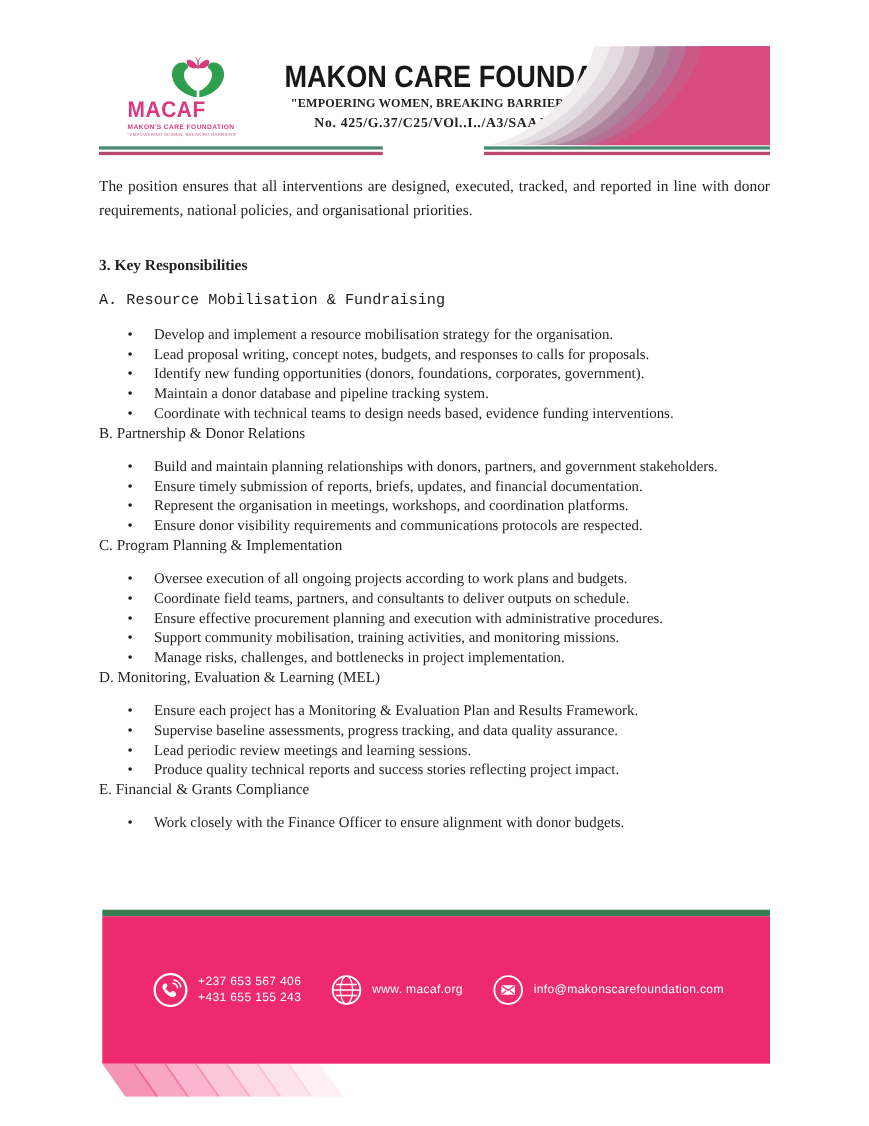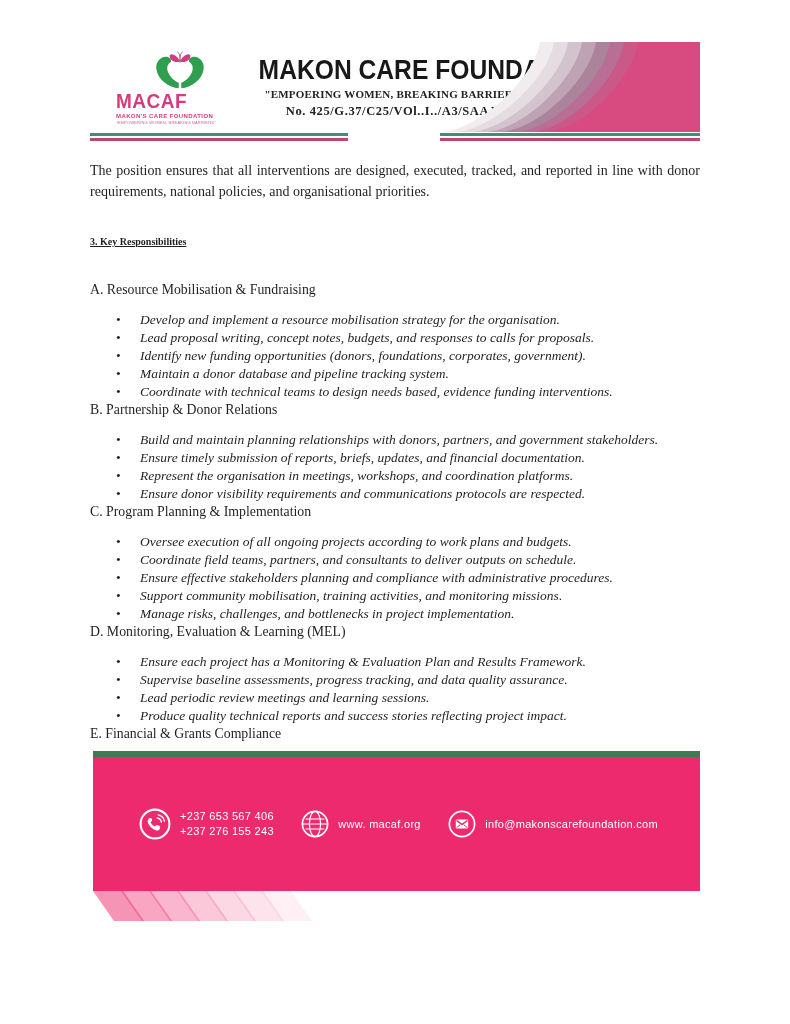--- a/index.html
+++ b/index.html
@@ -34,29 +34,29 @@
   .refno{font-weight:700;font-size:12.5px;margin-top:4px;letter-spacing:.6px;color:#222;}
   .deco{position:absolute;left:440px;top:42px;width:260px;height:90px;pointer-events:none;}
   .rule{position:absolute;top:133px;}
   .rule .g{height:3px;background:var(--line-green);margin-bottom:2px;}
   .rule .p{height:3px;background:var(--line-pink);}
   .rule-left{left:90px;width:258px;}
   .rule-right{left:440px;width:260px;}
   
   main{position:absolute;left:90px;top:143px;width:610px;}
   .intro{margin:17px 0 0;font-size:14px;line-height:21px;text-align:justify;font-family:Liberation Serif, serif;}
-  .kr-heading{margin:31px 0 0;font-size:10px;font-weight:700;line-height:18px;text-decoration:underline;}
+  .kr-heading{margin:31px 0 0;font-size:14px;font-weight:700;line-height:18px;}
   .section-label{margin-top:0;font-size:13.8px;line-height:18px;}
-  .section:first-child .section-label{margin-top:30px;}
+  .section:first-child .section-label{margin-top:14px;font-family:Liberation Mono, monospace;}
   .bullets{margin:12px 0 0;padding:0;list-style:none;}
   .bullet-row{display:flex;font-size:13.5px;line-height:18px;}
   .bullet-dot{flex:0 0 24px;margin-left:26px;text-align:left;font-size:13.5px;}
-  .bullet-text{flex:1 1 auto;font-style:italic;}
+  .bullet-text{flex:1 1 auto;}
   
-  footer{position:absolute;left:93px;top:751px;width:607px;}
+  footer{position:absolute;left:93px;top:827px;width:607px;}
   .f-green{height:6px;background:var(--footer-green);}
   .f-pink{height:134px;background:var(--footer-pink);display:flex;align-items:center;
     justify-content:space-between;padding:0 42px 0 46px;box-sizing:border-box;
     color:#fff;font-family:"Liberation Sans",sans-serif;}
   .contact{display:flex;align-items:center;gap:9px;font-size:11px;letter-spacing:.3px;}
   .contact svg{flex:0 0 auto;display:block;}
   .phone-nums div{line-height:15px;}
   .f-stripes{position:relative;height:30px;width:240px;overflow:hidden;}
   .f-stripes span{position:absolute;top:0;height:30px;width:30px;
     background:var(--footer-pink);transform:skewX(35deg);transform-origin:top left;}
@@ -176,21 +176,21 @@
     <span class="bullet-text">Oversee execution of all ongoing projects according to work plans and budgets.</span>
   </li>
 
   <li class="bullet-row">
     <span class="bullet-dot">•</span>
     <span class="bullet-text">Coordinate field teams, partners, and consultants to deliver outputs on schedule.</span>
   </li>
 
   <li class="bullet-row">
     <span class="bullet-dot">•</span>
-    <span class="bullet-text">Ensure effective stakeholders planning and compliance with administrative procedures.</span>
+    <span class="bullet-text">Ensure effective procurement planning and execution with administrative procedures.</span>
   </li>
 
   <li class="bullet-row">
     <span class="bullet-dot">•</span>
     <span class="bullet-text">Support community mobilisation, training activities, and monitoring missions.</span>
   </li>
 
   <li class="bullet-row">
     <span class="bullet-dot">•</span>
     <span class="bullet-text">Manage risks, challenges, and bottlenecks in project implementation.</span>
@@ -241,21 +241,21 @@
 
       <div class="contact">
         <svg width="32" height="32" viewBox="0 0 28 28" fill="none" stroke="#fff">
           <circle cx="14" cy="14" r="12.6" stroke-width="1.8"></circle>
           <path d="M10.6 8.6c1 .9 1.2 2.2 .5 3.1l-.9 1c.7 1.5 2 2.8 3.5 3.5l1-.9c.9-.7 2.2-.5 3.1 .5 .8 .9 1 2 .3 2.8-.8 .9-2 1.3-3.1 1-3.3-.9-6.4-4-7.3-7.3-.3-1.1 .1-2.3 1-3.1 .8-.7 2-.5 2.9 .4z" fill="#fff" stroke="none"></path>
           <path d="M15.8 8.6a4.6 4.6 0 0 1 3.8 3.8" stroke-width="1.2" stroke-linecap="round"></path>
           <path d="M16.8 6a7 7 0 0 1 5.4 5.4" stroke-width="1.2" stroke-linecap="round"></path>
         </svg>
         <div class="phone-nums">
           <div>+237 653 567 406</div>
-          <div>+237 276 155 243</div>
+          <div>+431 655 155 243</div>
         </div>
       </div>
 
       <div class="contact">
         <svg width="28" height="28" viewBox="0 0 28 28" fill="none" stroke="#fff">
           <circle cx="14" cy="14" r="12.6" stroke-width="1.7"></circle>
           <ellipse cx="14" cy="14" rx="5.6" ry="12.6" stroke-width="1.2"></ellipse>
           <path d="M4.6 9 H23.4 M1.4 14 H26.6 M4.6 19 H23.4" stroke-width="1.2"></path>
         </svg>
         <span>www. macaf.org</span>

